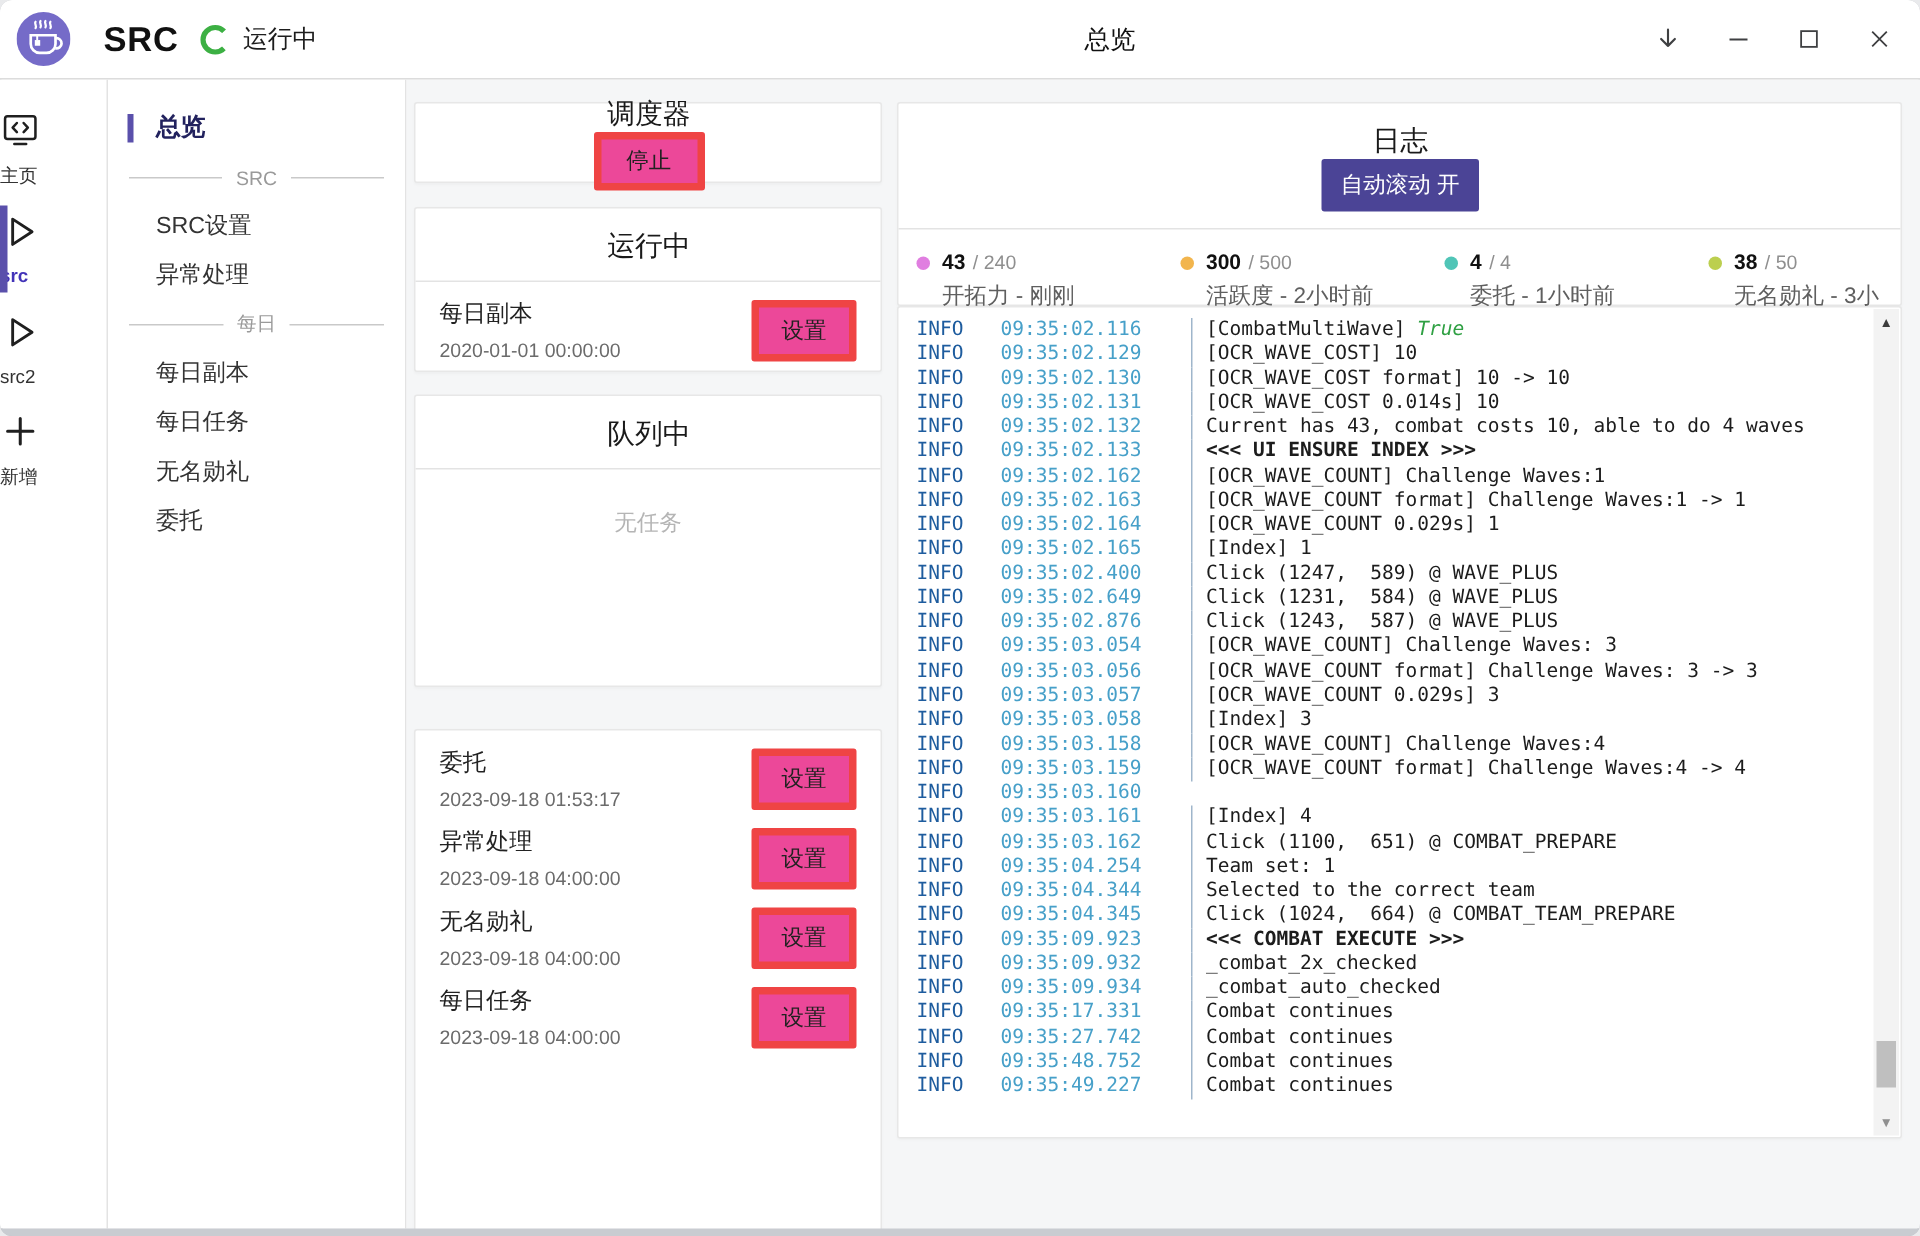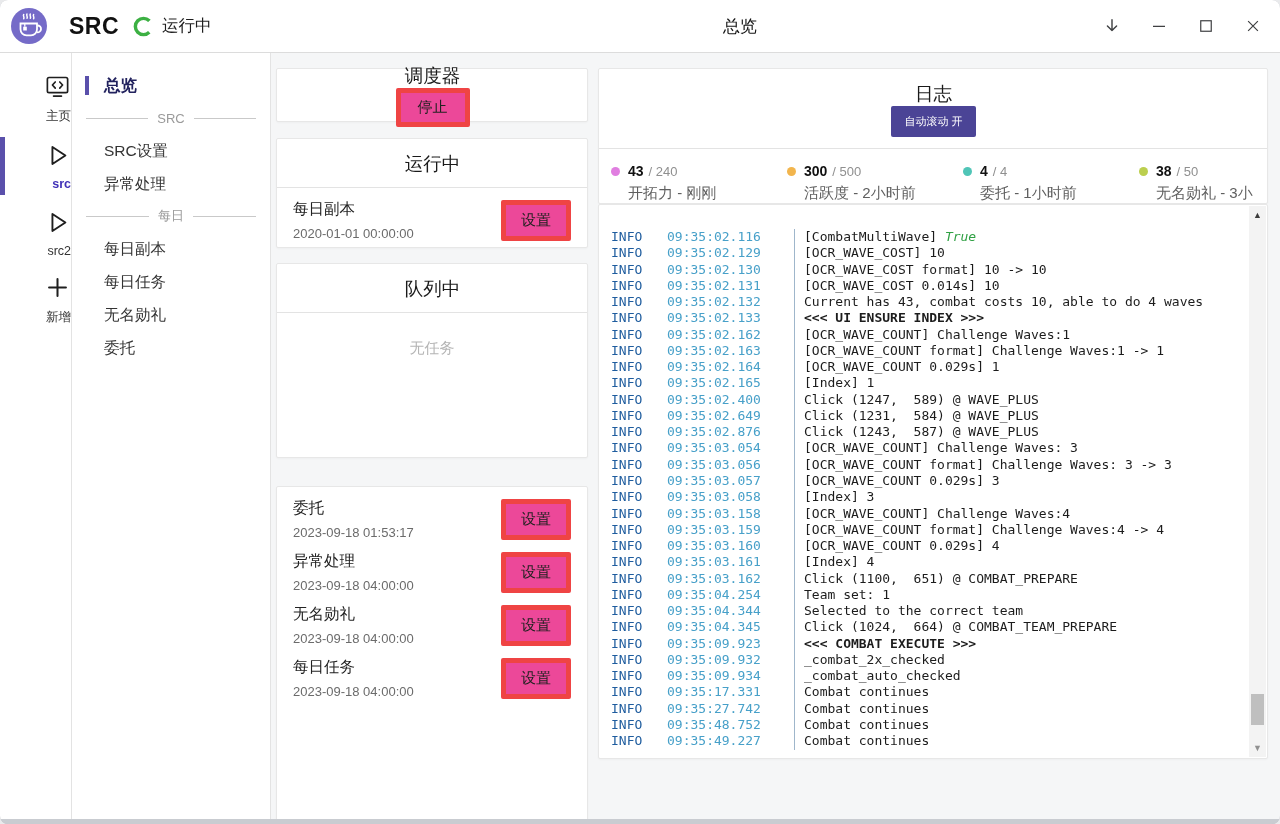--- a/index.html
+++ b/index.html
@@ -23,21 +23,21 @@
   .app-name { font-size:23px; font-weight:bold; color:#111; margin-left:22px; letter-spacing:.5px; }
   .status { display:flex; align-items:center; gap:7px; margin-left:13px; font-size:16.5px; color:#1d1d1d; }
   .win-title { position:absolute; left:660px; width:160px; text-align:center; font-size:17px; color:#111; }
   .win-controls { position:absolute; right:16px; top:0; height:100%; display:flex; align-items:center; gap:25px; }
   .wc-btn { width:22px; height:22px; display:flex; align-items:center; justify-content:center; cursor:pointer; }
   
   .main { position:absolute; top:53px; left:0; right:0; bottom:5px; display:flex; }
   .bottom-edge { position:absolute; left:0; right:0; bottom:0; height:5px; background:#c9ccd1; }
   
   .rail { width:72px; background:#fff; border-right:1px solid #e3e3e3; padding-top:14px; flex:0 0 auto; }
-  .rail-item { position:relative; height:64px; margin-bottom:3px; display:flex; flex-direction:column; align-items:flex-end; justify-content:center; gap:4px; cursor:pointer; }
+  .rail-item { position:relative; height:64px; margin-bottom:3px; display:flex; flex-direction:column; align-items:flex-start; justify-content:center; gap:4px; cursor:pointer; }
   .rail-item .bar { display:none; }
   .rail-item.active .bar { display:block; position:absolute; left:0; top:3px; bottom:3px; width:5px; background:#5a50ab; }
   .rail-label { font-size:12.5px; color:#333; }
   .rail-item.active .rail-label { color:#4233b8; font-weight:bold; }
   
   .nav { width:199px; background:#fff; border-right:1px solid #e3e3e3; padding-top:16px; flex:0 0 auto; }
   .nav-item { position:relative; height:33px; line-height:33px; padding-left:32px; font-size:15.5px; color:#333; cursor:pointer; white-space:nowrap; }
   .nav-item.active { font-weight:bold; color:#22225e; font-size:16.5px; }
   .nav-item.active::before { content:""; position:absolute; left:13px; top:7px; bottom:7px; width:3.5px; background:#5a50ab; }
   .nav-divider { display:flex; align-items:center; height:32px; padding:0 14px; color:#9a9a9a; font-size:13px; gap:9px; }
@@ -58,30 +58,30 @@
   .p-queue   { height:195px; margin-bottom:28px; }
   .p-waiting { height:338px; }
   .panel-body { padding:4px 16px 8px; }
   .task-row { display:flex; align-items:center; justify-content:space-between; padding:7px 0 4px; }
   .task-name { font-size:15.5px; color:#222; margin-bottom:6px; }
   .task-time { font-size:13px; color:#6b6b6b; }
   .task-row .btn { padding:6px 15px; }
   .empty-label { text-align:center; color:#b5b5b5; font-size:15px; padding-top:22px; }
   
   .p-log { height:136px; }
-  .autoscroll-btn { background:#4b4496; color:#fff; border:none; border-radius:2px; padding:8px 13px; font-size:11px; cursor:pointer; font-family:inherit; }
+  .autoscroll-btn { background:#4b4496; color:#fff; border:none; border-radius:2px; padding:8px 13px; font-size:15px; cursor:pointer; font-family:inherit; }
   .dashboard { display:grid; grid-template-columns:176px 176px 176px auto; row-gap:15px; padding:13px 10px 0 12px; }
   .dash-top { display:flex; align-items:center; gap:8px; }
   .dash-dot { width:9px; height:9px; border-radius:50%; flex:0 0 auto; }
   .dash-val { font-size:14px; font-weight:bold; color:#111; }
   .dash-total { font-size:13px; color:#8f8f8f; margin-left:5px; }
   .dash-label { margin-left:17px; margin-top:4px; font-size:15px; color:#5f5f5f; }
   
   .p-logview { height:555px; position:relative; overflow:hidden; padding:7px 0; }
-  .loglines { margin-right:19px;margin-top:17px; }
+  .loglines { margin-right:19px; }
   .logline { display:flex; height:16.28px; line-height:16.28px; font-family:"DejaVu Sans Mono","Liberation Mono",monospace; font-size:13px; white-space:pre; }
   .lv { width:56px; margin-left:12px; color:#1e5c9e; flex:0 0 auto; }
   .lt { width:127px; color:#47a0c9; flex:0 0 auto; }
   .lm { border-left:1px solid #9fb6cb; padding-left:9px; color:#1c1c1c; flex:1; overflow:hidden; }
   .lm.bold { font-weight:bold; }
   .green { color:#2fa043; font-style:italic; }
   
   .vscroll { position:absolute; top:1px; right:1px; bottom:1px; width:17px; background:#f3f3f3; }
   .sb-arrow { position:absolute; left:0; right:0; text-align:center; font-size:9px; cursor:pointer; }
   .sb-up { top:4px; color:#3c3c3c; }
@@ -325,21 +325,21 @@
               <div class="logline"><span class="lv">INFO</span><span class="lt">09:35:02.165</span><span class="lm">[Index] 1</span></div>
               <div class="logline"><span class="lv">INFO</span><span class="lt">09:35:02.400</span><span class="lm">Click (1247,  589) @ WAVE_PLUS</span></div>
               <div class="logline"><span class="lv">INFO</span><span class="lt">09:35:02.649</span><span class="lm">Click (1231,  584) @ WAVE_PLUS</span></div>
               <div class="logline"><span class="lv">INFO</span><span class="lt">09:35:02.876</span><span class="lm">Click (1243,  587) @ WAVE_PLUS</span></div>
               <div class="logline"><span class="lv">INFO</span><span class="lt">09:35:03.054</span><span class="lm">[OCR_WAVE_COUNT] Challenge Waves: 3</span></div>
               <div class="logline"><span class="lv">INFO</span><span class="lt">09:35:03.056</span><span class="lm">[OCR_WAVE_COUNT format] Challenge Waves: 3 -&gt; 3</span></div>
               <div class="logline"><span class="lv">INFO</span><span class="lt">09:35:03.057</span><span class="lm">[OCR_WAVE_COUNT 0.029s] 3</span></div>
               <div class="logline"><span class="lv">INFO</span><span class="lt">09:35:03.058</span><span class="lm">[Index] 3</span></div>
               <div class="logline"><span class="lv">INFO</span><span class="lt">09:35:03.158</span><span class="lm">[OCR_WAVE_COUNT] Challenge Waves:4</span></div>
               <div class="logline"><span class="lv">INFO</span><span class="lt">09:35:03.159</span><span class="lm">[OCR_WAVE_COUNT format] Challenge Waves:4 -&gt; 4</span></div>
-              <div class="logline"><span class="lv">INFO</span><span class="lt">09:35:03.160</span><span class="lm">[OCR_WAVE_COUNT 0.029s] 4</span></div>
+              <div class="logline"><span class="lv">INFO</span><span class="lt">09:35:03.160</span></div>
               <div class="logline"><span class="lv">INFO</span><span class="lt">09:35:03.161</span><span class="lm">[Index] 4</span></div>
               <div class="logline"><span class="lv">INFO</span><span class="lt">09:35:03.162</span><span class="lm">Click (1100,  651) @ COMBAT_PREPARE</span></div>
               <div class="logline"><span class="lv">INFO</span><span class="lt">09:35:04.254</span><span class="lm">Team set: 1</span></div>
               <div class="logline"><span class="lv">INFO</span><span class="lt">09:35:04.344</span><span class="lm">Selected to the correct team</span></div>
               <div class="logline"><span class="lv">INFO</span><span class="lt">09:35:04.345</span><span class="lm">Click (1024,  664) @ COMBAT_TEAM_PREPARE</span></div>
               <div class="logline"><span class="lv">INFO</span><span class="lt">09:35:09.923</span><span class="lm bold">&lt;&lt;&lt; COMBAT EXECUTE &gt;&gt;&gt;</span></div>
               <div class="logline"><span class="lv">INFO</span><span class="lt">09:35:09.932</span><span class="lm">_combat_2x_checked</span></div>
               <div class="logline"><span class="lv">INFO</span><span class="lt">09:35:09.934</span><span class="lm">_combat_auto_checked</span></div>
               <div class="logline"><span class="lv">INFO</span><span class="lt">09:35:17.331</span><span class="lm">Combat continues</span></div>
               <div class="logline"><span class="lv">INFO</span><span class="lt">09:35:27.742</span><span class="lm">Combat continues</span></div>

